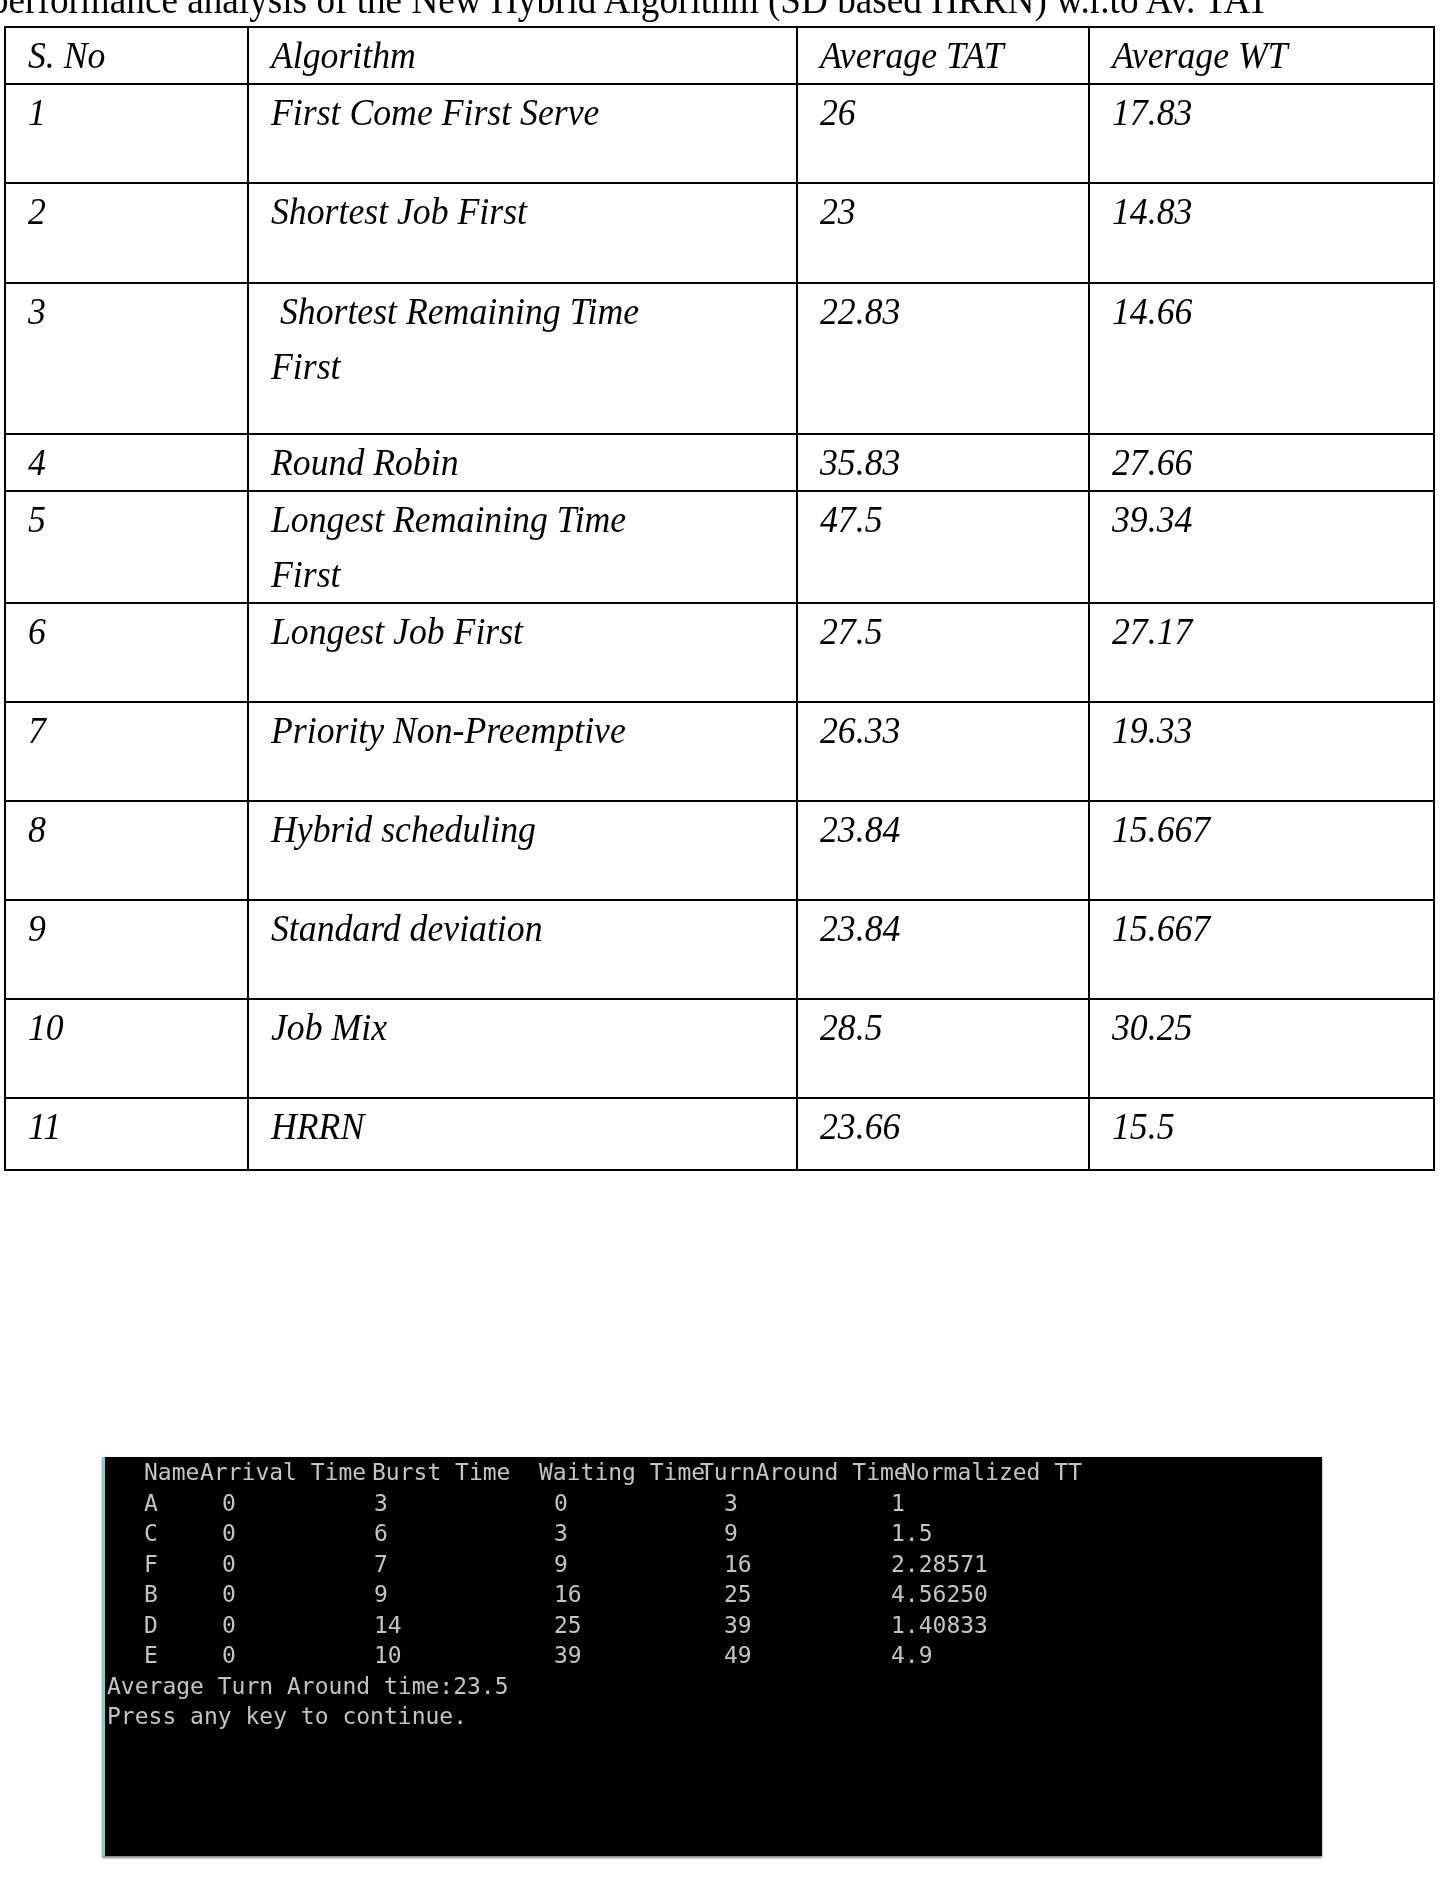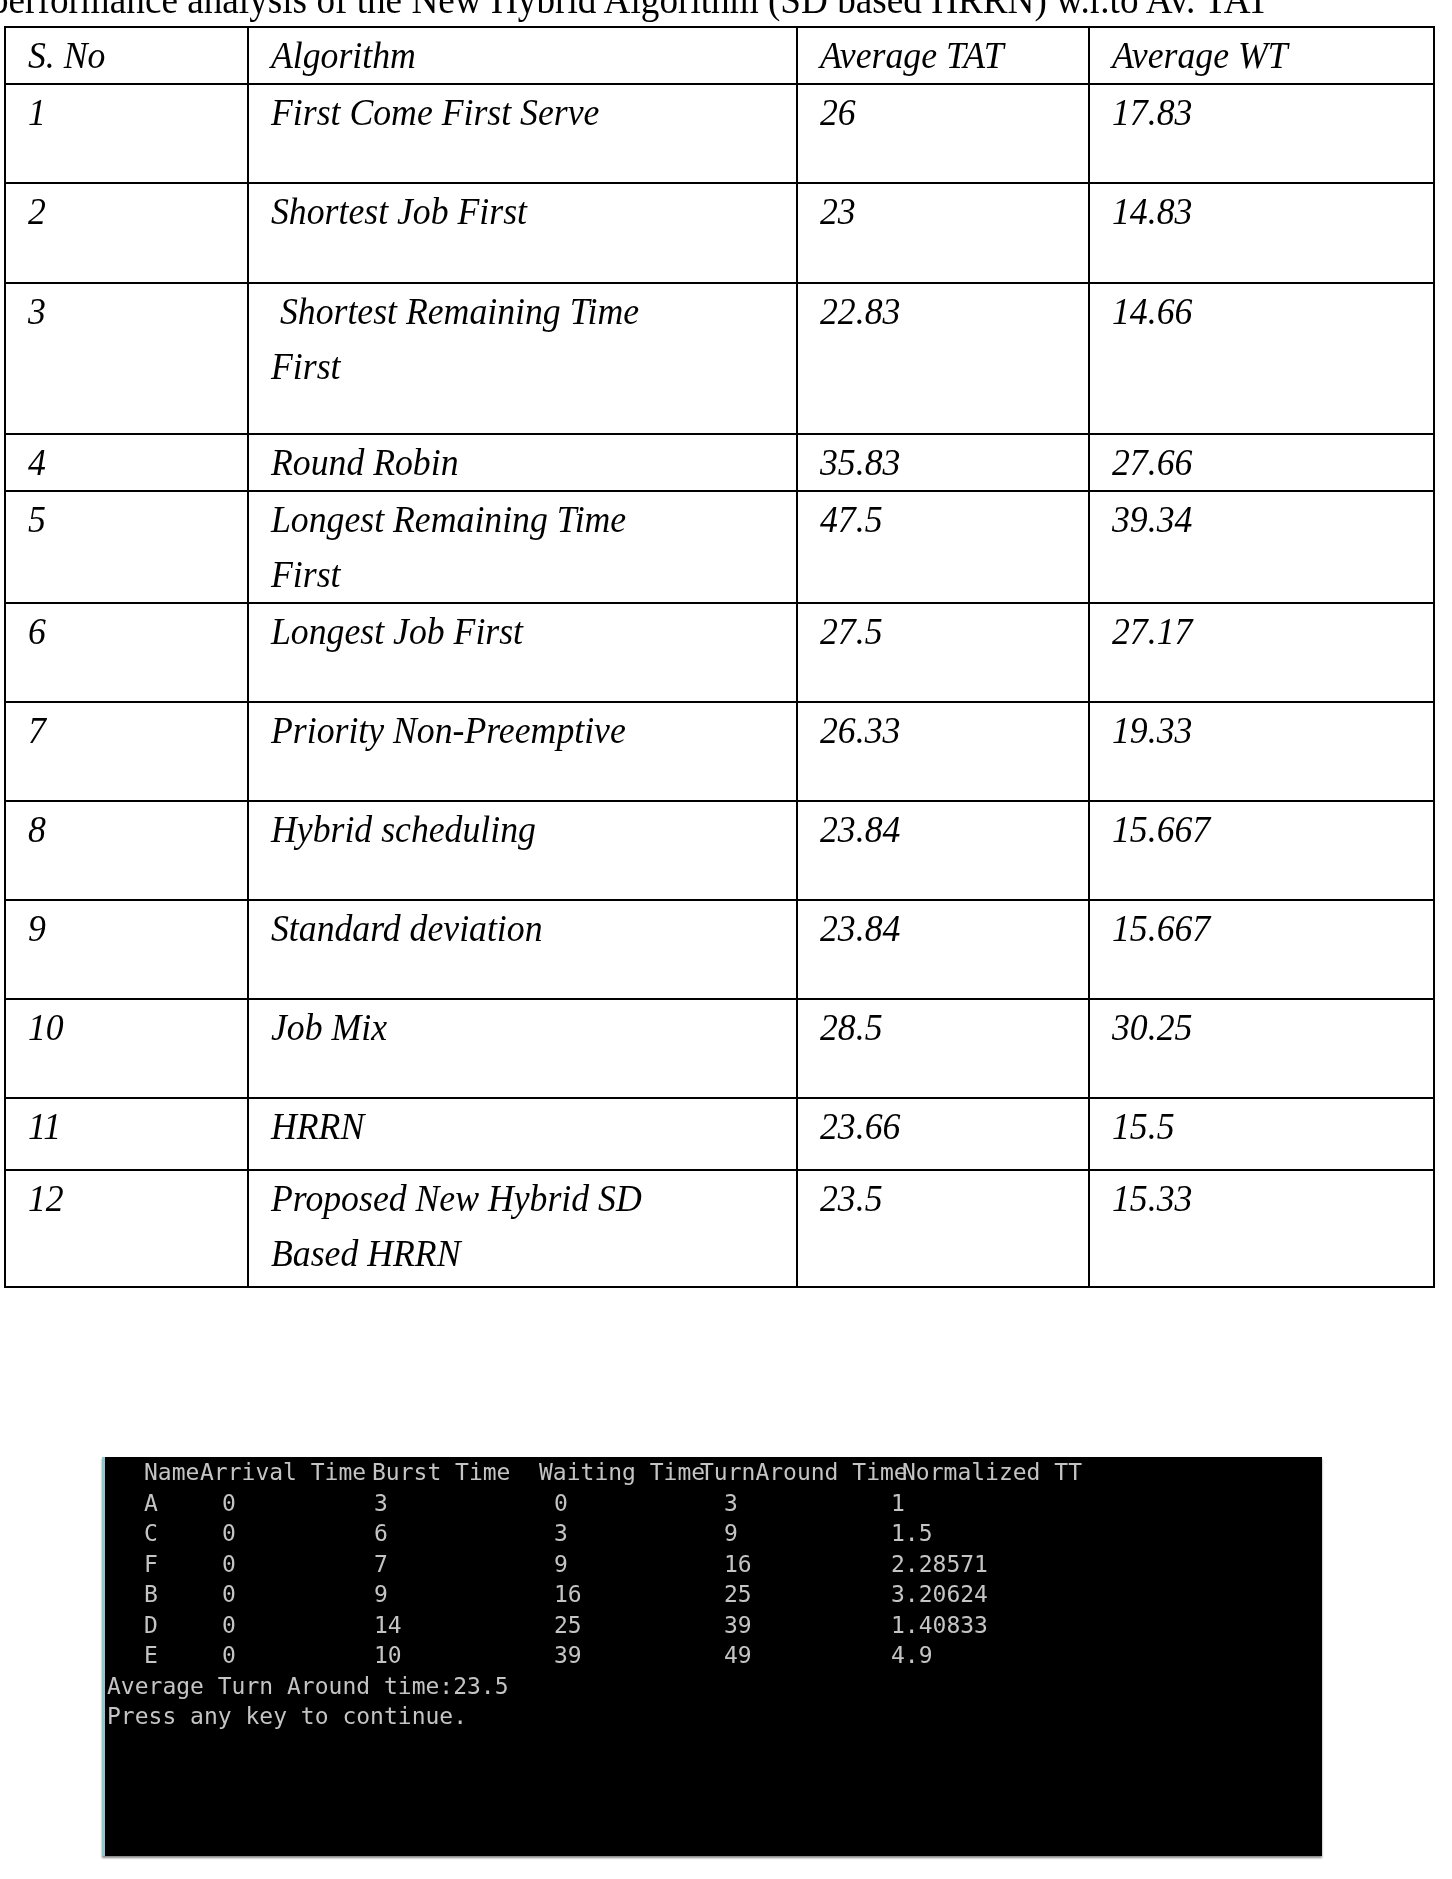--- a/index.html
+++ b/index.html
@@ -167,26 +167,20 @@
       <td><span class="cell-text">Job Mix</span></td>
       <td><span class="cell-text">28.5</span></td>
       <td><span class="cell-text">30.25</span></td>
     </tr>
     <tr style="height:72px">
       <td><span class="cell-text">11</span></td>
       <td><span class="cell-text">HRRN</span></td>
       <td><span class="cell-text">23.66</span></td>
       <td><span class="cell-text">15.5</span></td>
     </tr>
-    <tr style="height:117px">
-      <td><span class="cell-text">12</span></td>
-      <td><span class="cell-text" style="width:470px">Proposed New Hybrid SD Based HRRN</span></td>
-      <td><span class="cell-text">23.5</span></td>
-      <td><span class="cell-text">15.33</span></td>
-    </tr>
   </tbody>
 </table>
 
 <div class="console">
   <div class="line">
     <span class="col" style="left:0px">Name</span>
     <span class="col" style="left:56px">Arrival Time</span>
     <span class="col" style="left:228px">Burst Time</span>
     <span class="col" style="left:395px">Waiting Time</span>
     <span class="col" style="left:556px">TurnAround Time</span>
@@ -216,21 +210,21 @@
     <span class="col" style="left:410px">9</span>
     <span class="col" style="left:580px">16</span>
     <span class="col" style="left:747px">2.28571</span>
   </div>
   <div class="line">
     <span class="col" style="left:0px">B</span>
     <span class="col" style="left:78px">0</span>
     <span class="col" style="left:230px">9</span>
     <span class="col" style="left:410px">16</span>
     <span class="col" style="left:580px">25</span>
-    <span class="col" style="left:747px">3.20624</span>
+    <span class="col" style="left:747px">4.56250</span>
   </div>
   <div class="line">
     <span class="col" style="left:0px">D</span>
     <span class="col" style="left:78px">0</span>
     <span class="col" style="left:230px">14</span>
     <span class="col" style="left:410px">25</span>
     <span class="col" style="left:580px">39</span>
     <span class="col" style="left:747px">1.40833</span>
   </div>
   <div class="line">

